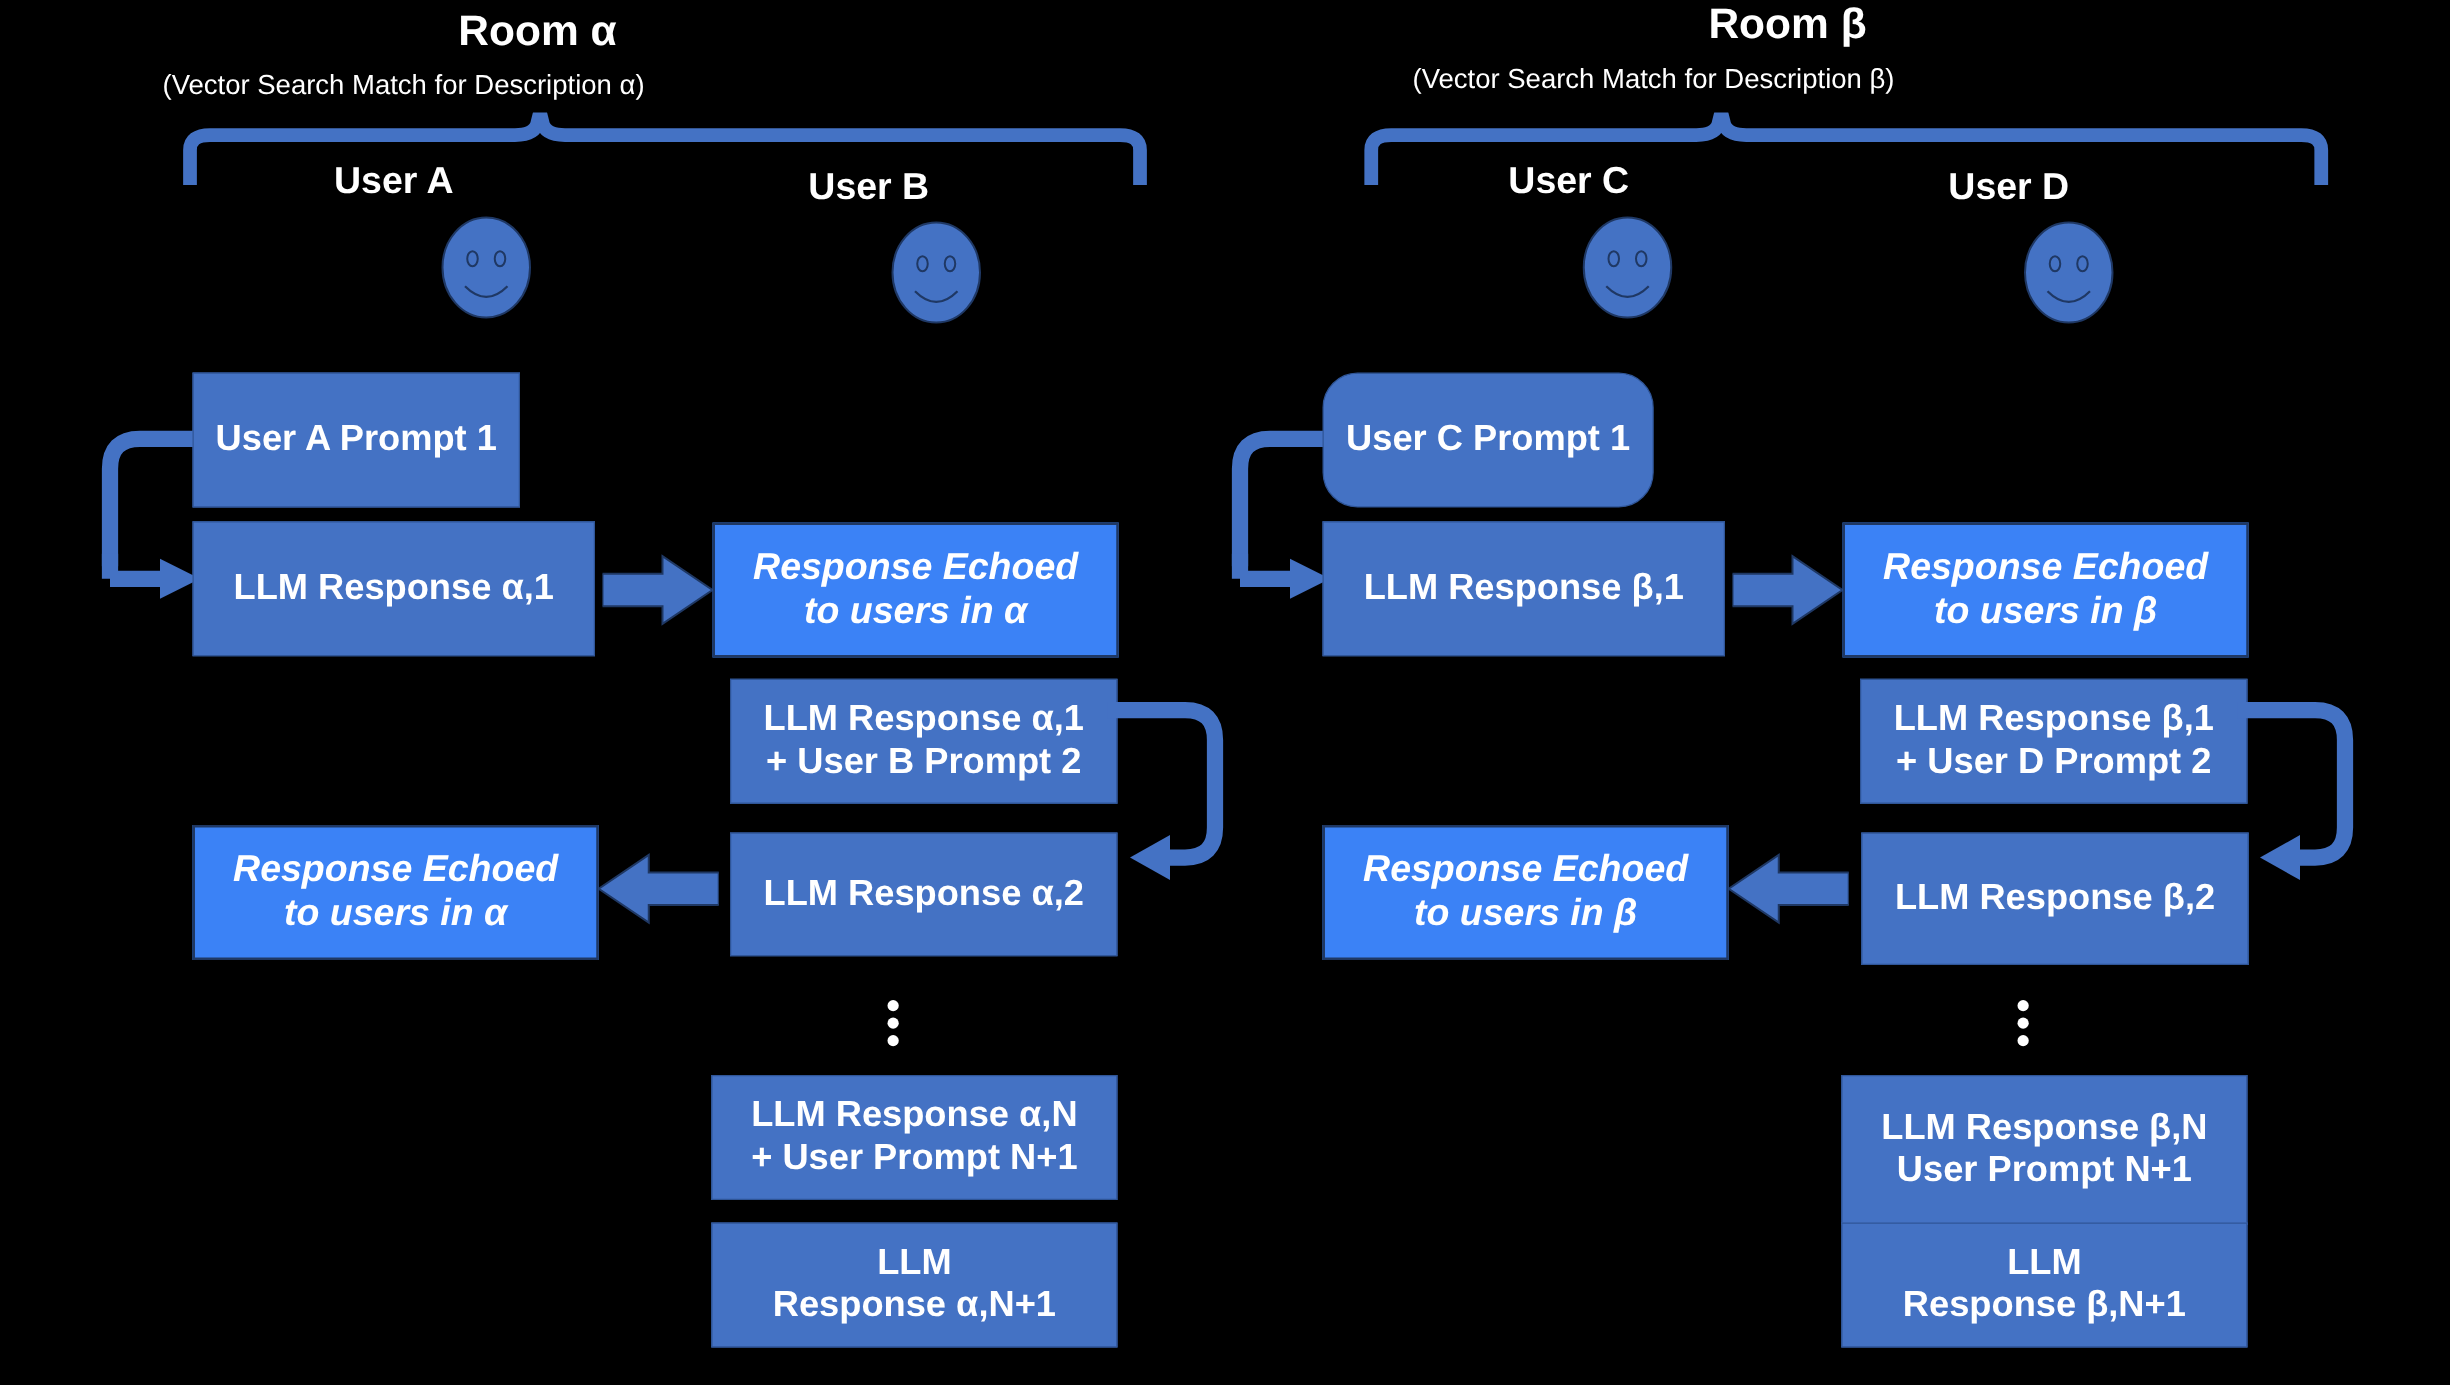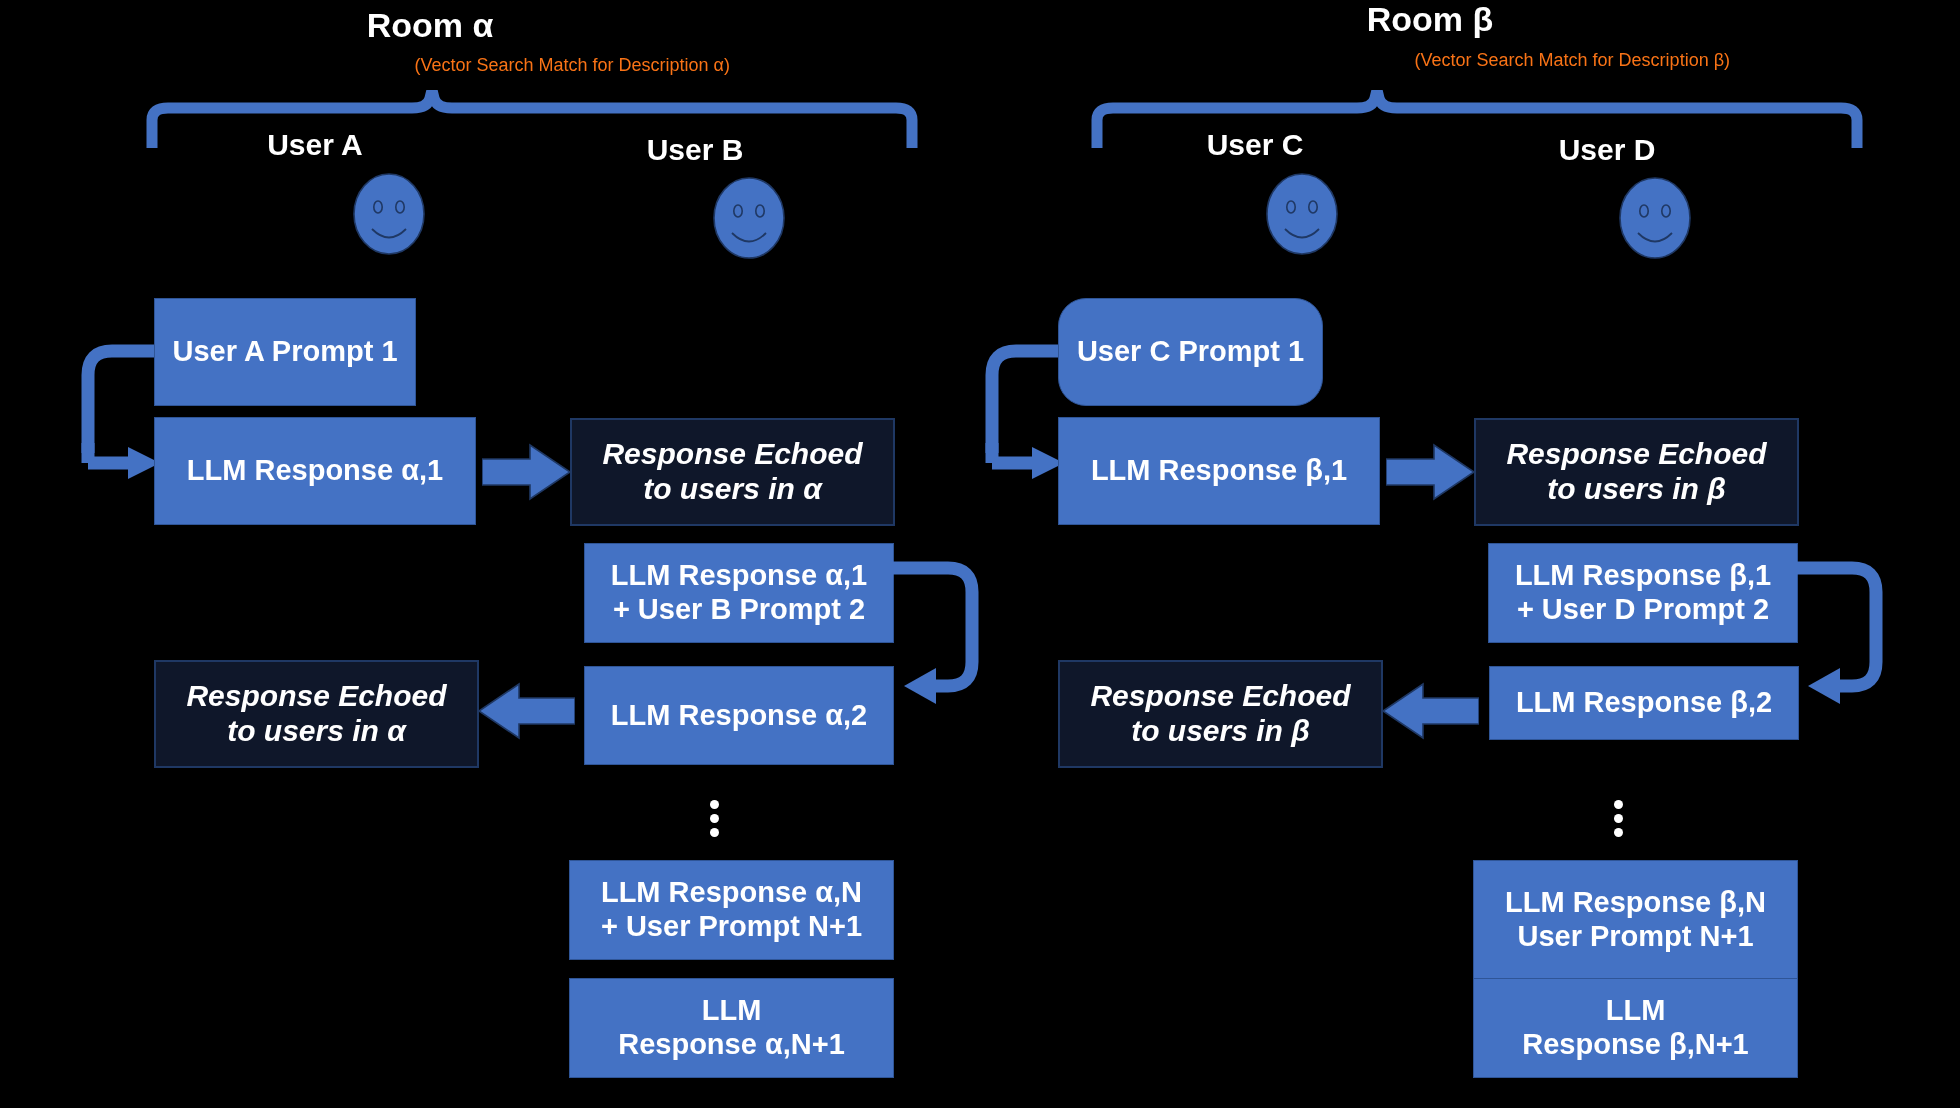--- a/index.html
+++ b/index.html
@@ -22,24 +22,24 @@
 
   
   .room-title {
     font-size: 34px;
     font-weight: bold;
     color: #ffffff;
     text-align: center;
     white-space: nowrap;
   }
   .room-sub {
-    font-size: 18px;
+    font-size: 22px;
     font-weight: normal;
-    color: #f97316;
-    text-align: right;
+    color: #ffffff;
+    text-align: left;
     white-space: nowrap;
   }
   .user-label {
     font-size: 30px;
     font-weight: bold;
     color: #ffffff;
     text-align: center;
     white-space: nowrap;
   }
 
@@ -62,21 +62,21 @@
     color: #ffffff;
     font-weight: bold;
     line-height: 1.16;
   }
   .box-filled {
     background: #4472C4;
     border: 1px solid #2F5597;
     font-size: 29px;
   }
   .box-outline {
-    background: #0f172a;
+    background: #3b82f6;
     border: 2px solid #1F3864;
     font-style: italic;
     font-size: 30px;
   }
   .box span { display: block; width: 100%; }
 
   
   .vdots {
     color: #ffffff;
     font-size: 44px;
@@ -253,21 +253,21 @@
       <span>LLM Response β,1</span>
       <span>+ User D Prompt 2</span>
     </span>
   </div>
 
   <svg class="abs" style="left:1790px; top:552px;" width="110" height="180" viewBox="0 0 110 180">
     <path d="M 0 16 L 62 16 Q 86 16 86 40 L 86 110 Q 86 134 62 134 L 44 134" fill="none" stroke="#4472C4" stroke-width="13" stroke-linecap="butt"></path>
     <polygon points="50,116 18,134 50,152" fill="#4472C4"></polygon>
   </svg>
 
-  <div class="abs box box-filled" style="left:1489px; top:666px; width:310px; height:74px;">
+  <div class="abs box box-filled" style="left:1489px; top:666px; width:310px; height:106px;">
     <span>LLM Response β,2</span>
   </div>
 
   <svg class="abs" style="left:1381px; top:682px;" width="98" height="58" viewBox="0 0 98 58">
     <path d="M 98 16 L 42 16 L 42 2 L 2 29 L 42 56 L 42 42 L 98 42 Z" fill="#4472C4" stroke="#1F3864" stroke-width="1.6"></path>
   </svg>
 
   <div class="abs box box-outline" style="left:1058px; top:660px; width:325px; height:108px;">
     <span>
       <span>Response Echoed</span>

